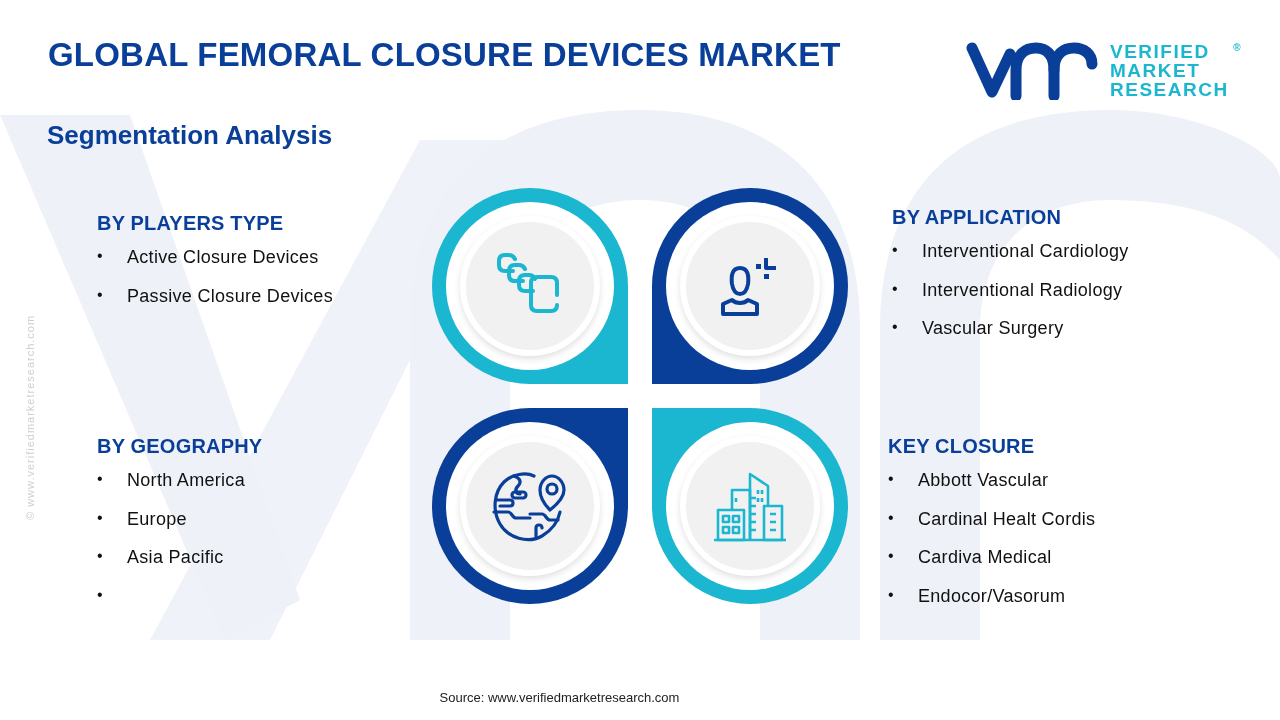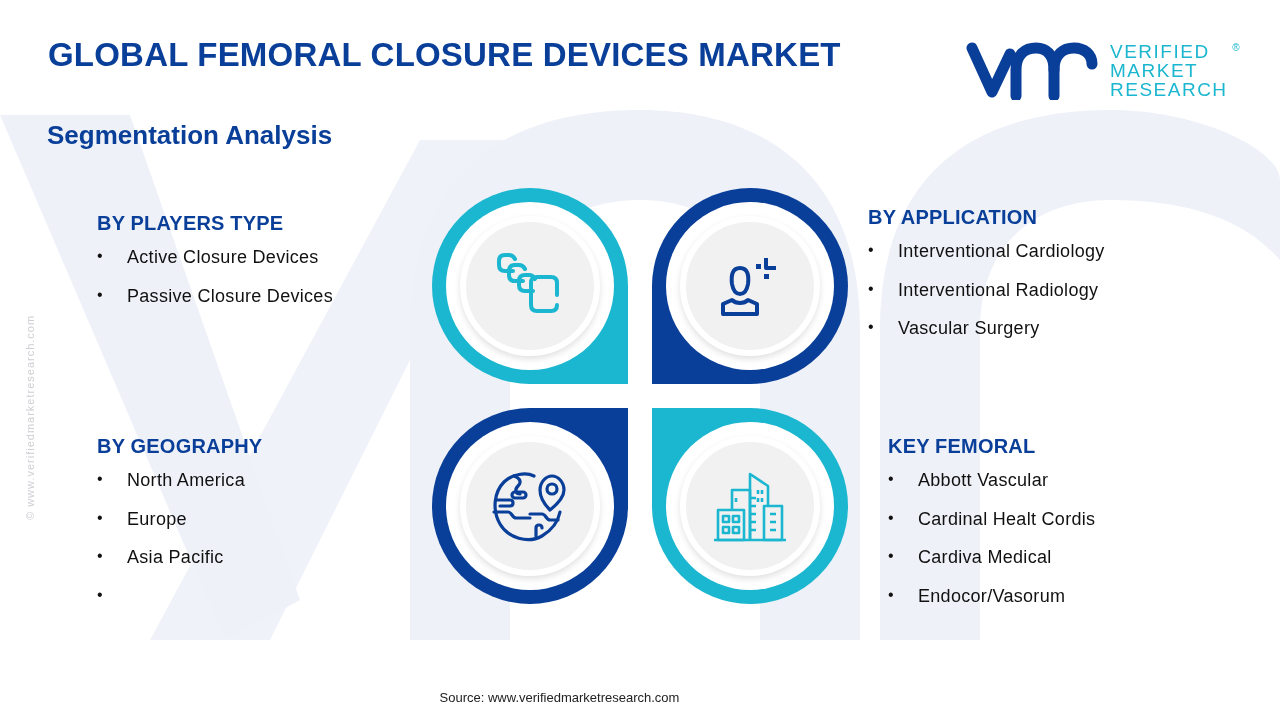--- a/index.html
+++ b/index.html
@@ -6,31 +6,31 @@
   html, body { width: 1280px; height: 720px; overflow: hidden; background: #ffffff; }
   body { position: relative; font-family: "Liberation Sans", sans-serif; color: #111; }
 
   .watermark { position: absolute; left: 0; top: 0; width: 1280px; height: 720px; z-index: 0; pointer-events: none; }
 
   .title { position: absolute; left: 48px; top: 36px; font-size: 33px; font-weight: bold; color: #0a3f99; letter-spacing: 0.2px; z-index: 2; }
   .subtitle { position: absolute; left: 47px; top: 120px; font-size: 26px; font-weight: bold; color: #0a3f99; z-index: 2; }
 
   .logo { position: absolute; left: 966px; top: 38px; width: 270px; height: 64px; z-index: 2; display: flex; align-items: center; }
   .logo-mark { width: 132px; height: 60px; }
-  .logo-text { margin-left: 12px; color: #1bb6cf; font-weight: normal; font-size: 19px; line-height: 19px; letter-spacing: 1.5px; position: relative; }
+  .logo-text { margin-left: 12px; color: #1bb6cf; font-weight: bold; font-size: 19px; line-height: 19px; letter-spacing: 1.5px; position: relative; }
   .logo-text .reg { position: absolute; right: -12px; top: -4px; font-size: 10px; letter-spacing: 0; }
 
   .segment { position: absolute; z-index: 2; }
   .segment h3 { font-size: 20px; font-weight: bold; color: #0a3f99; margin-bottom: 12px; letter-spacing: 0.2px; }
   .segment ul { list-style: none; }
   .segment li { font-size: 18px; color: #111; height: 38.5px; display: flex; align-items: flex-start; letter-spacing: 0.3px; }
   .segment li .dot { width: 30px; font-size: 16px; display: inline-block; }
 
   .seg-tl { left: 97px; top: 212px; }
-  .seg-tr { left: 868px; top: 206px; }
+  .seg-tr { left: 892px; top: 206px; }
   .seg-bl { left: 97px; top: 435px; }
   .seg-br { left: 888px; top: 435px; }
 
   .hub { position: absolute; left: 432px; top: 188px; width: 416px; height: 418px; z-index: 2; }
   .petal { position: absolute; width: 196px; height: 196px; }
   .petal .ring { position: absolute; inset: 0; }
   .petal .inner { position: absolute; left: 28px; top: 28px; width: 140px; height: 140px; border-radius: 50%;
                   background: #f1f1f2; border: 6px solid #ffffff; box-shadow: 0 3px 6px rgba(0,0,0,0.12); display: flex; align-items: center; justify-content: center; }
   .p-tl { left: 0; top: 0; }
   .p-tr { left: 220px; top: 0; }
@@ -127,21 +127,21 @@
         <span class="dot">•</span>
         <span>Asia Pacific</span>
       </li>
     <li>
         <span class="dot">•</span>
       </li>
   </ul>
 </div>
 
 <div class="segment seg-br">
-  <h3>KEY FEMORAL</h3>
+  <h3>KEY CLOSURE</h3>
   <ul>
     <li>
         <span class="dot">•</span>
         <span>Abbott Vascular</span>
       </li>
     <li>
         <span class="dot">•</span>
         <span>Cardinal Healt Cordis</span>
       </li>
     <li>

